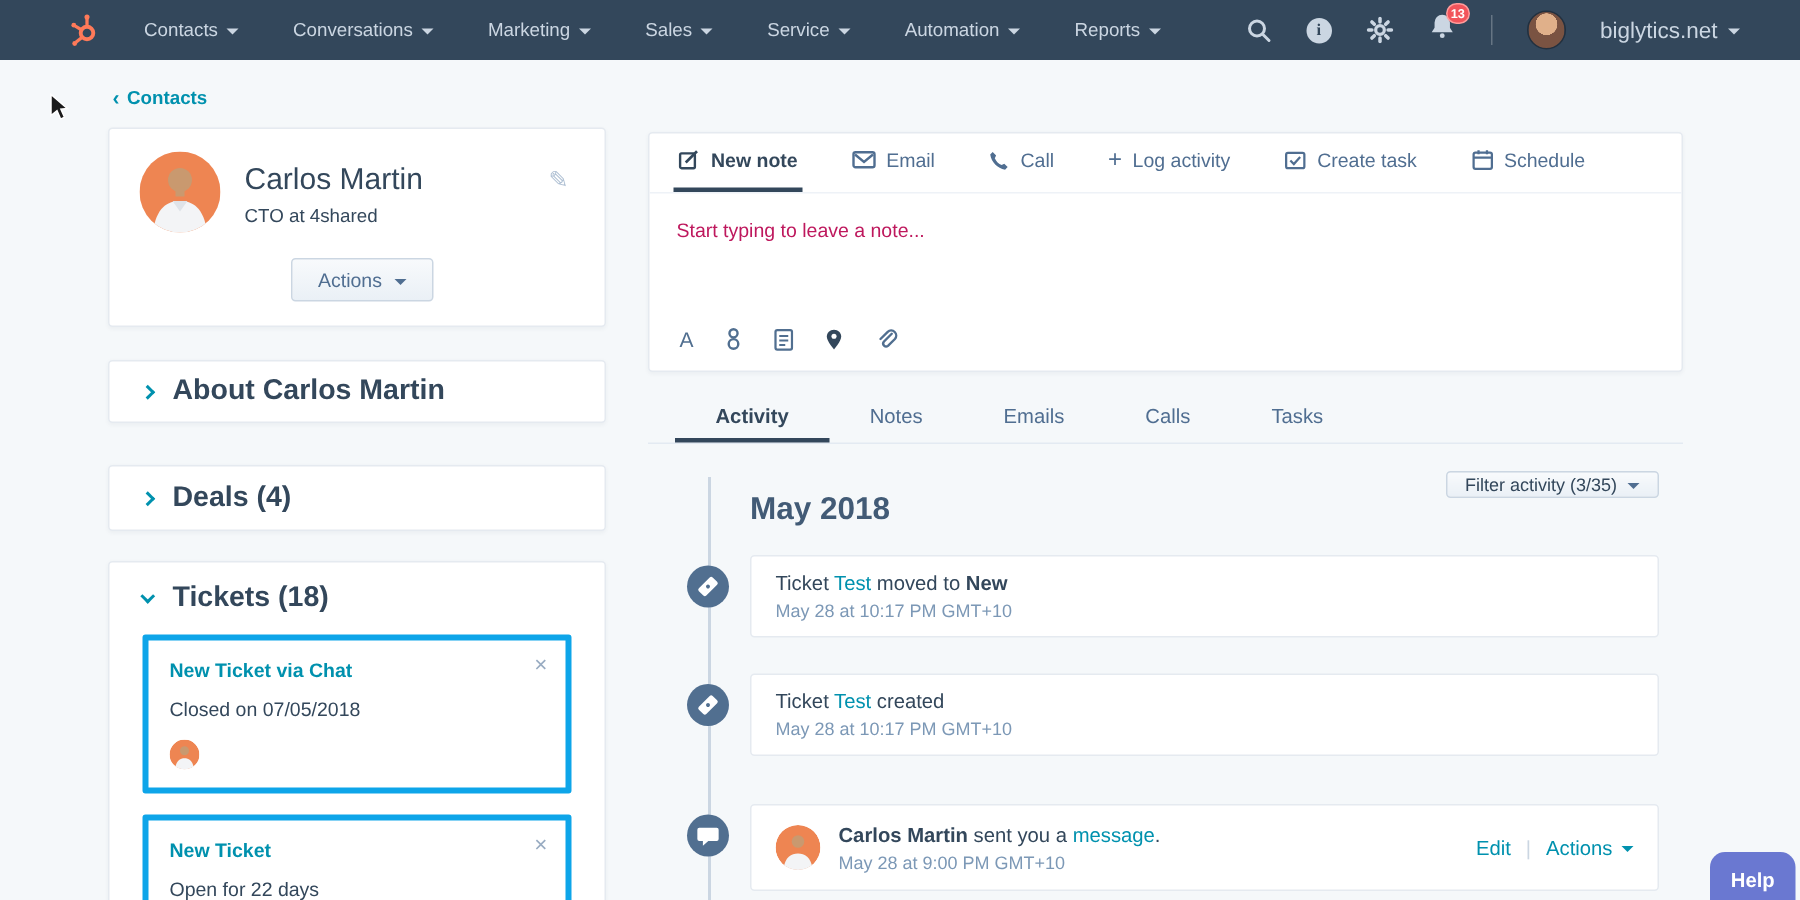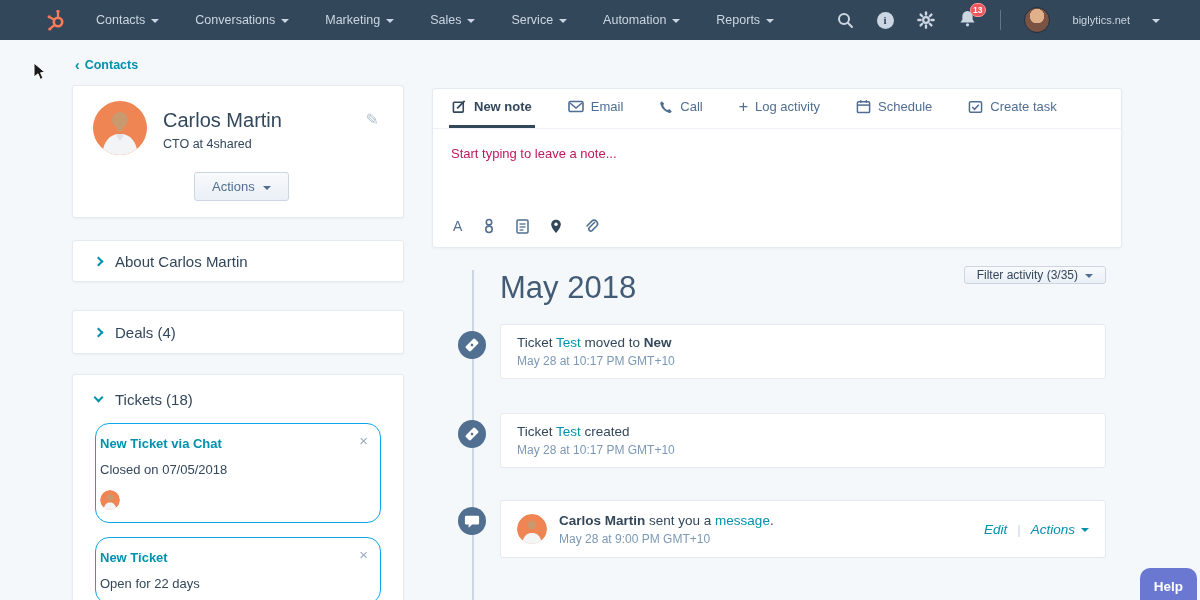--- a/index.html
+++ b/index.html
@@ -25,21 +25,21 @@
   .nav-right{margin-left:auto;display:flex;align-items:center;gap:23px;color:var(--nav-text);}
   .info-circ{width:17px;height:17px;border-radius:50%;background:var(--nav-text);color:var(--nav-bg);
     display:flex;align-items:center;justify-content:center;font-size:11px;font-weight:700;font-family:"Liberation Serif",serif;}
   .bell-wrap{position:relative;}
   .badge{position:absolute;top:-6px;right:-9px;background:var(--badge-bg);color:#fff;font-size:8.5px;
     font-weight:700;border-radius:8px;min-width:15px;height:14px;display:flex;align-items:center;justify-content:center;
     border:1px solid #ff9b9b;padding:0 2px;}
   .nav-divider{width:1px;height:20px;background:rgba(255,255,255,.25);}
   .nav-avatar{width:26px;height:26px;border-radius:50%;
     background:radial-gradient(circle at 50% 34%,#e0b08a 0 36%,#7a5342 37% 100%);border:1px solid #22303f;}
-  .account{display:flex;gap:22px;align-items:center;font-size:11px;color:var(--nav-text);cursor:pointer;}
+  .account{display:flex;gap:7px;align-items:center;font-size:15px;color:var(--nav-text);cursor:pointer;}
   
   .breadcrumb{position:absolute;left:75px;top:57px;font-size:12.5px;font-weight:700;color:var(--teal);
     display:flex;gap:5px;align-items:center;cursor:pointer;}
   .cursor{position:absolute;left:33px;top:62px;z-index:50;}
   
   .card{background:#fff;border:1px solid #e5eaf0;border-radius:3px;box-shadow:0 1px 3px rgba(45,62,80,.05);}
   
   .left-col{position:absolute;left:72px;top:85px;width:332px;display:flex;flex-direction:column;}
   .contact-card{height:133px;position:relative;padding:15px 20px;}
   .contact-top{display:flex;gap:16px;align-items:flex-start;}
@@ -48,24 +48,24 @@
   .edit-pencil{position:absolute;right:24px;top:24px;color:#b0c1d4;font-size:16px;cursor:pointer;}
   .actions-btn{position:absolute;left:121px;top:86px;display:flex;gap:8px;align-items:center;
     background:linear-gradient(#f8fafc,var(--btn-bg));border:1px solid var(--btn-border);border-radius:3px;
     padding:6px 17px;font-size:13px;color:var(--btn-text);cursor:pointer;}
   .section-card{display:flex;align-items:center;gap:13px;padding:0 22px;cursor:pointer;}
   .sec-about{height:42px;margin-top:22px;}
   .sec-deals{height:44px;margin-top:28px;}
   .chev{width:7px;height:7px;border-right:2.5px solid var(--teal);border-bottom:2.5px solid var(--teal);display:inline-block;}
   .chev.right{transform:rotate(-45deg);}
   .chev.down{transform:rotate(45deg);margin-top:-3px;}
-  .sec-title{font-size:15px;font-weight:400;color:var(--dark);}
+  .sec-title{font-size:19px;font-weight:700;color:var(--dark);}
   .tickets-card{margin-top:20px;padding-bottom:20px;min-height:240px;}
   .tickets-head{display:flex;align-items:center;gap:13px;padding:0 22px;height:48px;cursor:pointer;}
-  .ticket-item{border:1px solid #0ea5e9;border-radius:14px;margin:0 22px 14px;padding:12px 4px;position:relative;background:#fff;}
+  .ticket-item{border:4px solid #0ea5e9;border-radius:2px;margin:0 22px 14px;padding:12px 14px;position:relative;background:#fff;}
   .ticket-title{font-size:13px;font-weight:700;color:var(--teal);cursor:pointer;}
   .ticket-close{position:absolute;right:12px;top:8px;color:#99acc2;font-size:15px;cursor:pointer;}
   .ticket-detail{font-size:13px;color:var(--dark);margin-top:11px;}
   .ticket-status{font-size:13px;margin-top:11px;display:flex;gap:6px;align-items:center;}
   .status-link{color:var(--teal);font-weight:500;display:flex;gap:5px;align-items:center;cursor:pointer;}
   .mini-avatar{width:20px;height:20px;border-radius:50%;margin-top:13px;overflow:hidden;}
   
   .right-col{position:absolute;left:432px;top:88px;width:690px;}
   .composer{height:160px;position:relative;}
   .composer-tabs{display:flex;gap:30px;padding:0 16px;height:40px;align-items:flex-end;border-bottom:1px solid #eef2f7;}
@@ -78,36 +78,36 @@
   .tool{cursor:pointer;display:flex;align-items:center;}
   .tool-a{font-size:14px;font-weight:500;}
   .activity-tabs{margin-top:14px;display:flex;padding-left:18px;border-bottom:1px solid var(--border);height:34px;}
   .atab{padding:0 27px;display:flex;align-items:center;font-size:13.5px;color:var(--btn-text);
     border-bottom:3px solid transparent;cursor:pointer;}
   .atab.active{color:var(--dark);font-weight:700;border-bottom-color:var(--nav-bg);}
   
   .timeline{position:relative;padding-top:16px;}
   .tl-line{position:absolute;left:40px;top:22px;width:2px;height:800px;background:#cbd6e2;}
   .tl-header{display:flex;justify-content:space-between;align-items:flex-start;padding:2px 16px 0 68px;}
-  .tl-month{font-size:31px;color:#425b76;font-weight:400;margin-top:4px;}
+  .tl-month{font-size:21px;color:#425b76;font-weight:700;margin-top:14px;}
   .filter-btn{display:flex;gap:7px;align-items:center;background:linear-gradient(#f8fafc,var(--btn-bg));
     border:1px solid var(--btn-border);border-radius:3px;padding:1px 12px;font-size:12px;color:var(--dark);cursor:pointer;}
   .entry{position:relative;margin:18px 16px 0 68px;}
-  .entry.e2{margin-top:34px;}
+  .entry.e2{margin-top:24px;}
   .entry.e3{margin-top:32px;}
   .entry-icon{position:absolute;left:-42px;top:7px;width:28px;height:28px;border-radius:50%;
     background:var(--icon-circle);display:flex;align-items:center;justify-content:center;z-index:2;}
   .entry-card{background:#fff;border:1px solid #e5eaf0;border-radius:3px;padding:10px 16px;min-height:52px;}
   .entry-text{font-size:13.5px;color:var(--dark);}
   .tlink{color:var(--teal);cursor:pointer;text-decoration:none;}
   .entry-time{font-size:12px;color:var(--muted);margin-top:4px;}
   .entry-card.msg{display:flex;gap:12px;align-items:center;padding:11px 16px;min-height:58px;}
   .msg-avatar{width:30px;height:30px;border-radius:50%;overflow:hidden;flex:none;}
   .entry-actions{margin-left:auto;display:flex;gap:10px;align-items:center;font-size:13.5px;}
-  .act-link{color:var(--teal);font-weight:500;cursor:pointer;display:flex;gap:6px;align-items:center;font-style:italic;}
+  .act-link{color:var(--teal);font-weight:500;cursor:pointer;display:flex;gap:6px;align-items:center;}
   .act-divider{color:#cbd6e2;}
   
   .help-btn{position:absolute;left:1140px;top:568px;width:57px;height:46px;border-radius:10px;
     background:var(--help-bg);color:#fff;font-size:13.5px;font-weight:700;display:flex;justify-content:center;
     padding-top:11px;cursor:pointer;}
 </style>
 </head>
 <body>
 
 <div class="topnav">
@@ -299,37 +299,37 @@
           </svg>
         </span>
         <span>Call</span>
       </div>
       <div class="ctab">
         <span style="font-size:16px;font-weight:500;">+</span>
         <span>Log activity</span>
       </div>
       <div class="ctab">
         <span style="display:flex;">
+          <svg width="15" height="14" viewBox="0 0 16 15">
+            <rect x="1.5" y="2" width="13" height="11" rx="1.3" fill="none" stroke="#506e91" stroke-width="1.6"></rect>
+            <polyline points="4.5,7.5 7,10 11.5,5" fill="none" stroke="#506e91" stroke-width="1.6"></polyline>
+          </svg>
+        </span>
+        <span>Create task</span>
+      </div>
+      <div class="ctab">
+        <span style="display:flex;">
           <svg width="15" height="15" viewBox="0 0 16 16">
             <rect x="1.5" y="3" width="13" height="11.5" rx="1.3" fill="none" stroke="#506e91" stroke-width="1.6"></rect>
             <line x1="1.5" y1="6.5" x2="14.5" y2="6.5" stroke="#506e91" stroke-width="1.6"></line>
             <line x1="5" y1="1.2" x2="5" y2="4" stroke="#506e91" stroke-width="1.6"></line>
             <line x1="11" y1="1.2" x2="11" y2="4" stroke="#506e91" stroke-width="1.6"></line>
           </svg>
         </span>
         <span>Schedule</span>
-      </div>
-      <div class="ctab">
-        <span style="display:flex;">
-          <svg width="15" height="14" viewBox="0 0 16 15">
-            <rect x="1.5" y="2" width="13" height="11" rx="1.3" fill="none" stroke="#506e91" stroke-width="1.6"></rect>
-            <polyline points="4.5,7.5 7,10 11.5,5" fill="none" stroke="#506e91" stroke-width="1.6"></polyline>
-          </svg>
-        </span>
-        <span>Create task</span>
       </div>
     </div>
     <div class="note-area">Start typing to leave a note...</div>
     <div class="composer-toolbar">
       <span class="tool tool-a">A</span>
       <span class="tool">
         <svg width="12" height="16" viewBox="0 0 12 16">
           <circle cx="6" cy="4.2" r="2.7" fill="none" stroke="#516f90" stroke-width="1.6"></circle>
           <circle cx="6" cy="11.3" r="3.2" fill="none" stroke="#516f90" stroke-width="1.6"></circle>
         </svg>
@@ -349,20 +349,37 @@
         </svg>
       </span>
       <span class="tool">
         <svg width="16" height="16" viewBox="0 0 16 16">
           <path d="M11.5 4.5 L6.2 9.8 a2 2 0 0 0 2.8 2.8 L13.6 8 a3.4 3.4 0 0 0 -4.8 -4.8 L4 8" fill="none" stroke="#516f90" stroke-width="1.6" stroke-linecap="round"></path>
         </svg>
       </span>
     </div>
   </div>
 
+  <div class="activity-tabs">
+    <div class="atab active">
+      <span>Activity</span>
+    </div>
+    <div class="atab">
+      <span>Notes</span>
+    </div>
+    <div class="atab">
+      <span>Emails</span>
+    </div>
+    <div class="atab">
+      <span>Calls</span>
+    </div>
+    <div class="atab">
+      <span>Tasks</span>
+    </div>
+  </div>
 
   <div class="timeline">
     <div class="tl-line"></div>
 
     <div class="tl-header">
       <div class="tl-month">May 2018</div>
       <div class="filter-btn">
         <span>Filter activity (3/35)</span>
         <span class="caret" style="color:#506e91;"></span>
       </div>

